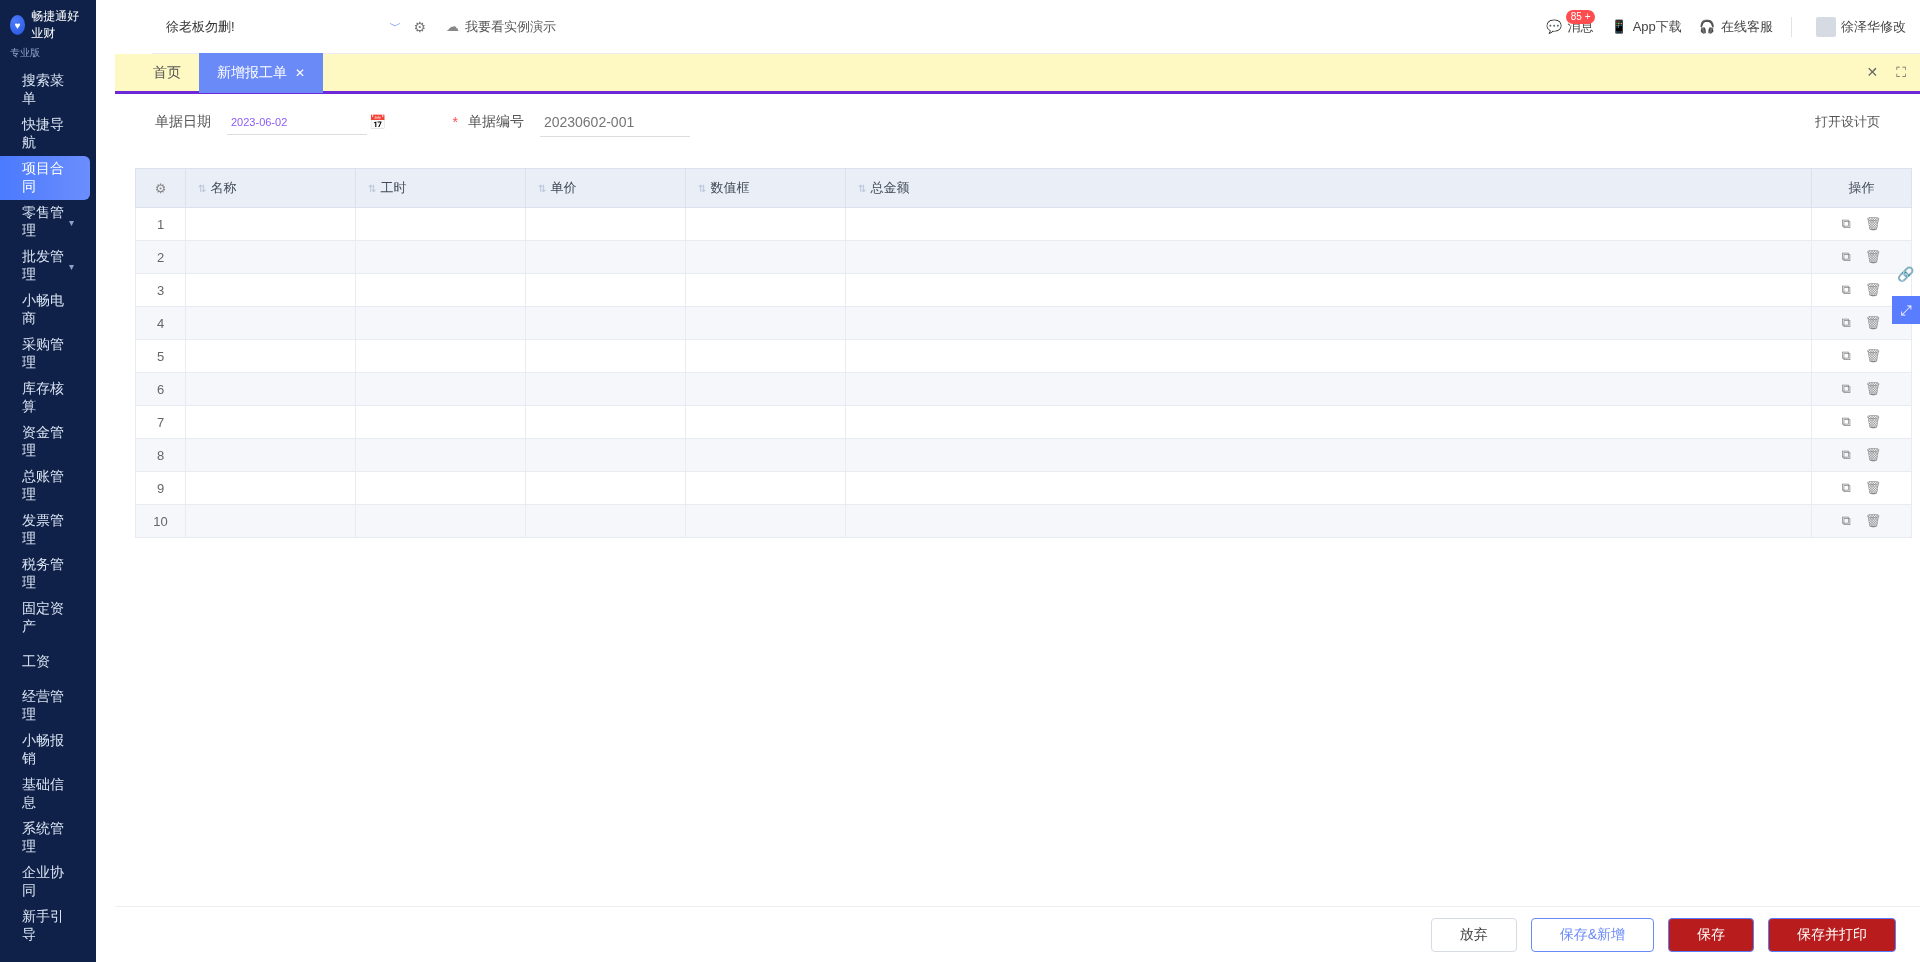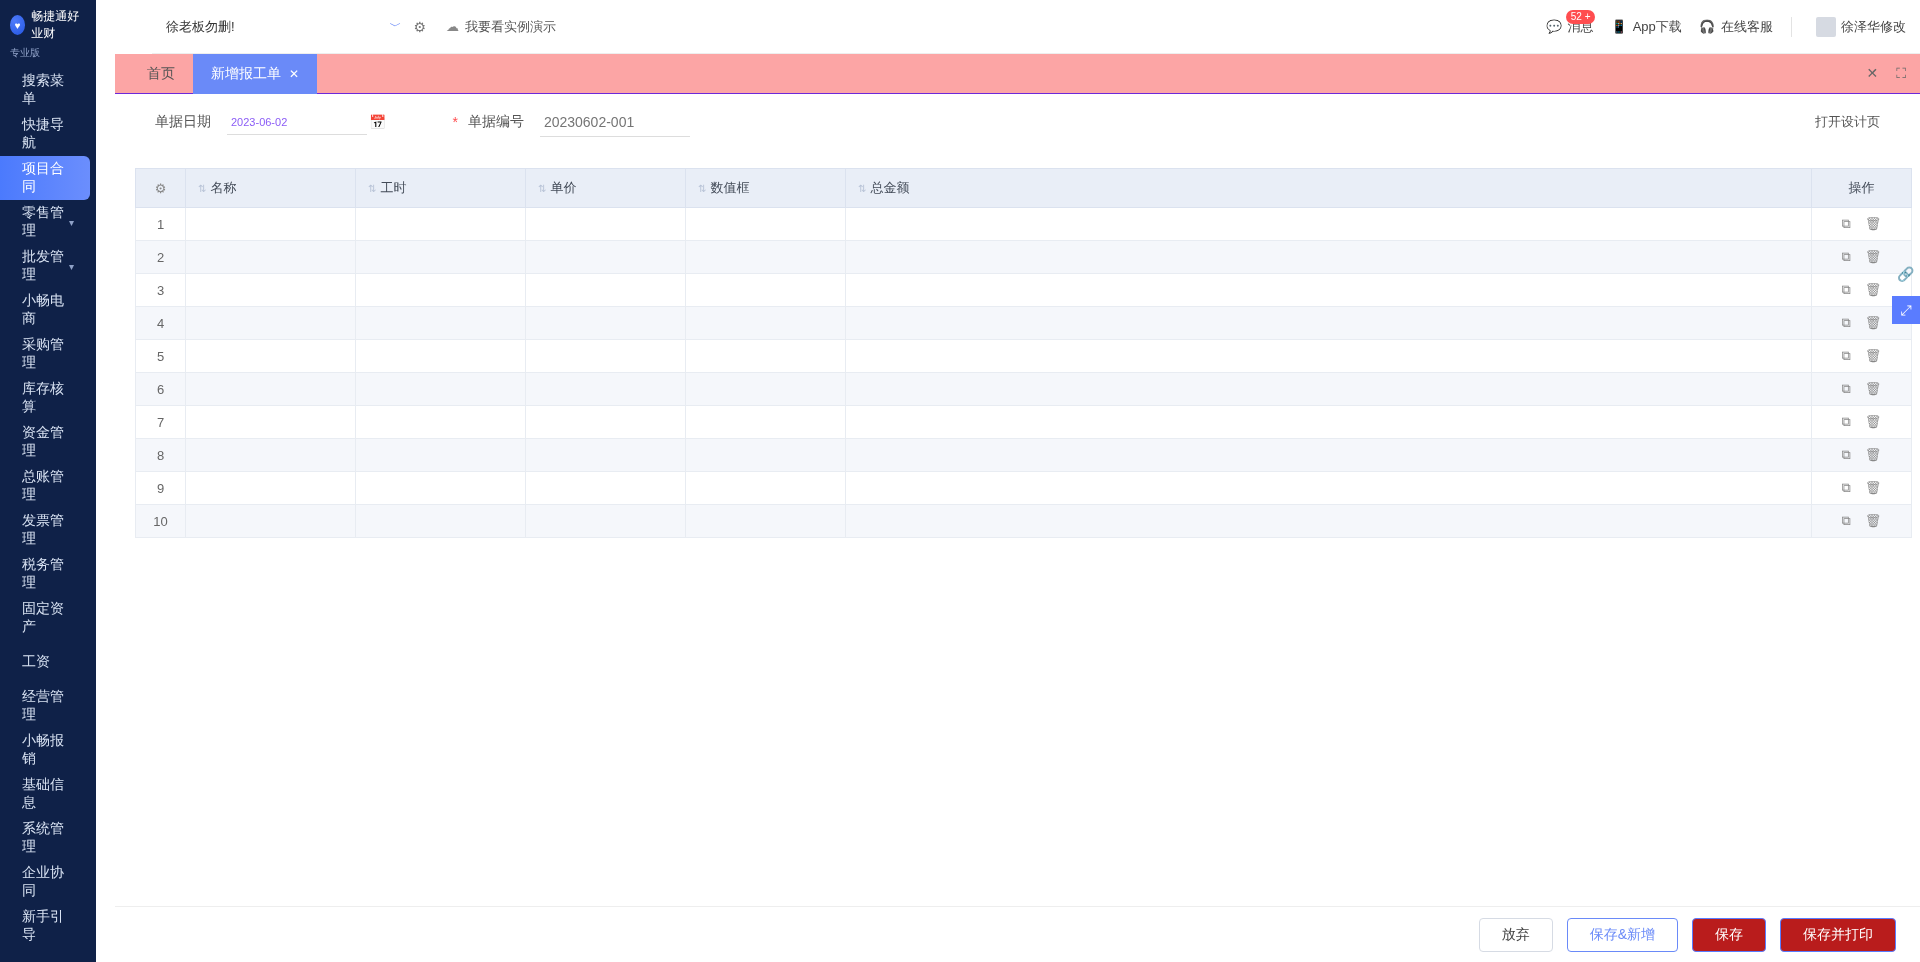--- a/index.html
+++ b/index.html
@@ -25,21 +25,21 @@
 .gear-icon { color: #777; font-size: 14px; }
 .demo-link { display: flex; align-items: center; gap: 6px; color: #555; margin-left: 20px; }
 .cloud-icon::before { content: '☁'; color: #888; }
 .top-spacer { flex: 1; }
 .top-action { display: flex; align-items: center; gap: 5px; margin-left: 18px; color: #444; cursor: pointer; position: relative; }
 .badge { position: absolute; top: -8px; right: -2px; background: #ff4d4f; color: #fff; border-radius: 8px; font-size: 10px; padding: 0 5px; line-height: 14px; }
 .avatar { width: 20px; height: 20px; background: #d6dae2; border-radius: 2px; display: inline-block; }
 .divider-v { width: 1px; height: 20px; background: #e3e3e3; margin: 0 6px 0 18px; }
 
 
-.tabsbar { position: absolute; left: 115px; right: 0; top: 54px; height: 40px; background: #fca5a5; border-bottom: 1px solid #6d28d9; display: flex; align-items: center; padding-left: 14px; }
+.tabsbar { position: absolute; left: 115px; right: 0; top: 54px; height: 40px; background: #fef9c3; border-bottom: 3px solid #6d28d9; display: flex; align-items: center; padding-left: 20px; }
 .tab { height: 40px; display: flex; align-items: center; padding: 0 18px; font-size: 14px; color: #555; cursor: pointer; }
 .tab.active { background: #6a8af8; color: #fff; }
 .tab-close { margin-left: 8px; font-size: 12px; }
 .tabs-right { margin-left: auto; display: flex; gap: 10px; padding-right: 10px; }
 .tabs-right .icon-btn { color: #666; font-size: 14px; cursor: pointer; padding: 4px; }
 
 
 .form-hdr { position: absolute; left: 115px; right: 0; top: 94px; height: 56px; display: flex; align-items: center; padding: 0 40px; font-size: 14px; gap: 6px; }
 .lbl { color: #555; margin-right: 10px; }
 .date-input { border: none; border-bottom: 1px solid #ddd; padding: 6px 4px; width: 140px; font-size: 11px; color: #8b5cf6; }
@@ -62,21 +62,21 @@
 .act-ic { cursor: pointer; font-size: 13px; }
 
 
 .float-right { position: absolute; right: 0; top: 260px; display: flex; flex-direction: column; gap: 8px; }
 .float-btn { width: 28px; height: 28px; display: flex; align-items: center; justify-content: center; font-size: 14px; cursor: pointer; }
 .float-btn.primary { background: #5a7cff; color: #fff; }
 .float-btn.plain { color: #888; }
 
 
 .footer { position: absolute; left: 115px; right: 0; bottom: 0; height: 56px; border-top: 1px solid #eee; display: flex; align-items: center; justify-content: flex-end; gap: 14px; padding-right: 24px; background: #fff; }
-.btn { height: 34px; padding: 0 22px; border-radius: 4px; font-size: 14px; cursor: pointer; border: 1px solid #d6dbe4; background: #fff; color: #444; }
+.btn { height: 34px; padding: 0 28px; border-radius: 4px; font-size: 14px; cursor: pointer; border: 1px solid #d6dbe4; background: #fff; color: #444; }
 .btn.ghost-primary { border-color: #6a8af8; color: #6a8af8; background: #fff; }
 .btn.primary { background: #b91c1c; color: #fff; border-color: #5a7cff; }
 </style>
 </head>
 <body>
 
 <div class="sidebar">
   <div class="logo">
     <span class="logo-icon"></span>
     <span>畅捷通好业财</span>
@@ -158,21 +158,21 @@
     <span class="gear-icon">⚙</span>
   </div>
   <div class="demo-link">
     <span class="cloud-icon"></span>
     <span>我要看实例演示</span>
   </div>
   <div class="top-spacer"></div>
   <div class="top-action">
     <span>💬</span>
     <span>消息</span>
-    <span class="badge">52 +</span>
+    <span class="badge">85 +</span>
   </div>
   <div class="top-action">
     <span>📱</span>
     <span>App下载</span>
   </div>
   <div class="top-action">
     <span>🎧</span>
     <span>在线客服</span>
   </div>
   <span class="divider-v"></span>

